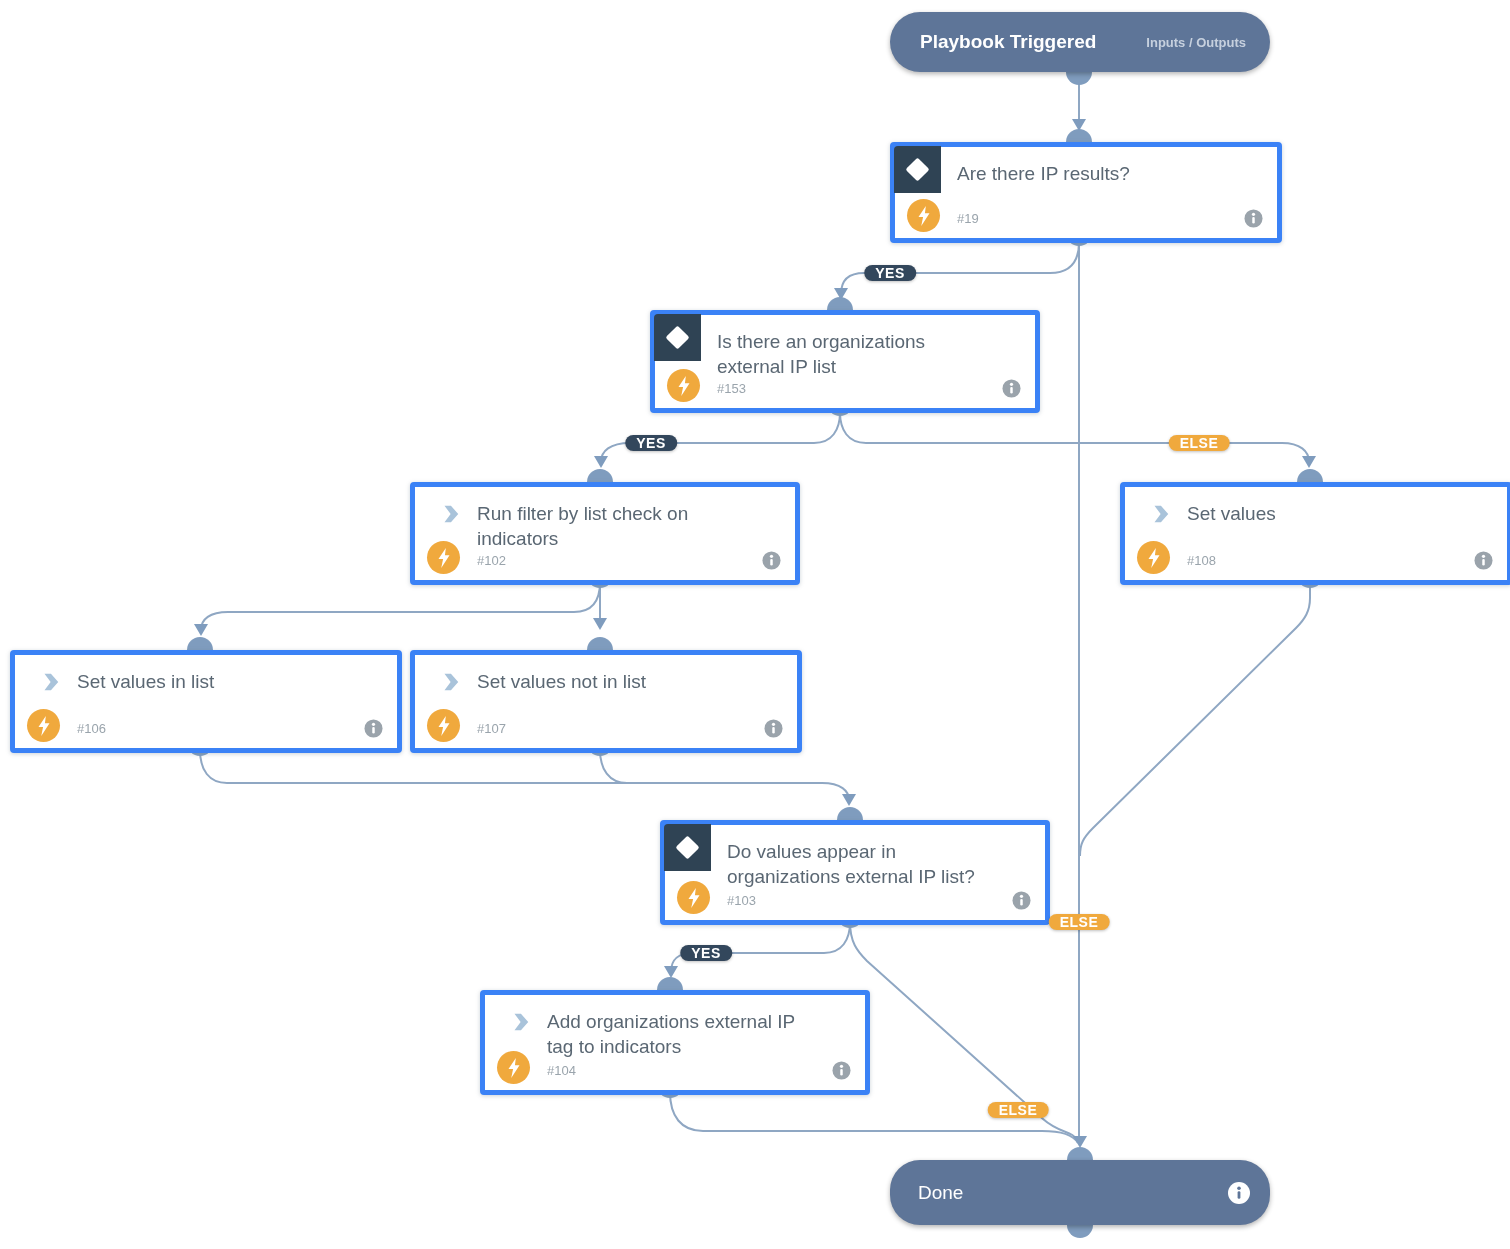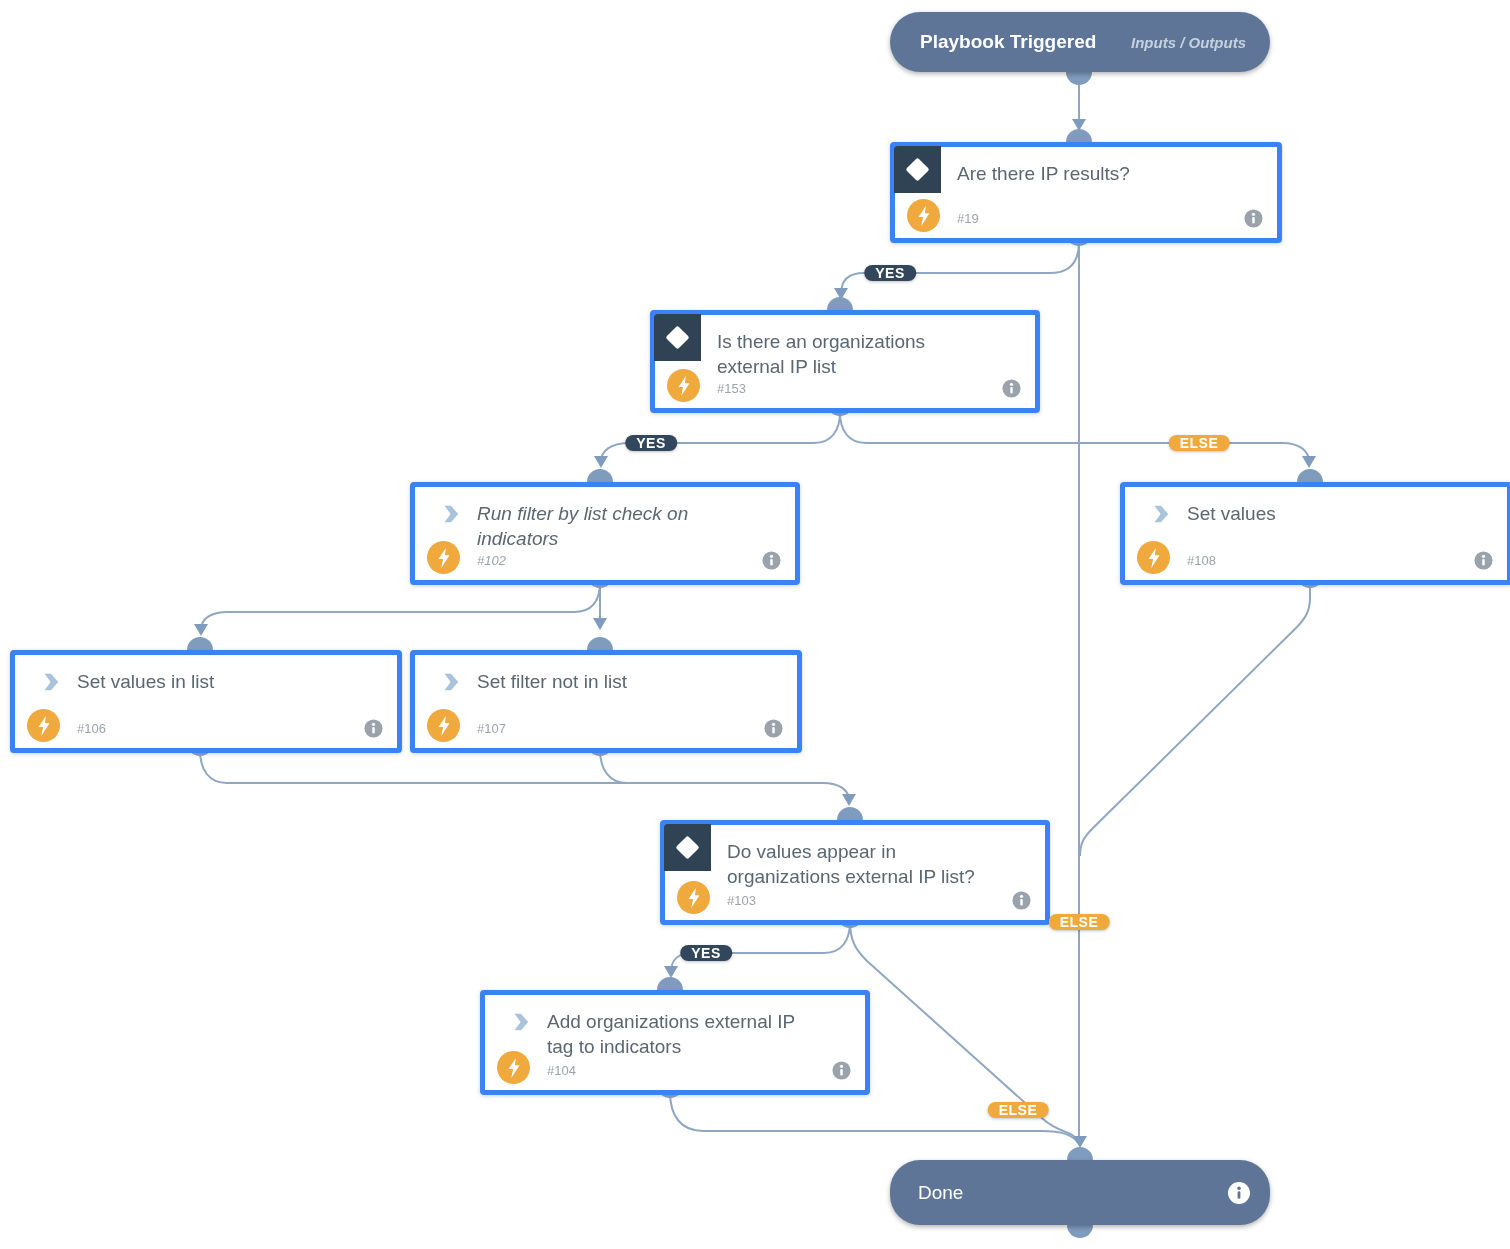--- a/index.html
+++ b/index.html
@@ -33,21 +33,21 @@
   }
   .nid{position:absolute;left:62px;bottom:12px;font-size:13px;color:#9aa4ac;}
   .info{position:absolute;right:14px;bottom:10px;width:19px;height:19px;cursor:pointer;}
 
   
   .pill{
     position:absolute;background:#5e7598;border-radius:30px;
     box-shadow:0 2px 5px rgba(0,0,0,.3);display:flex;align-items:center;cursor:pointer;
   }
   .pill .pill-title{color:#ffffff;font-size:19px;font-weight:700;margin-left:30px;}
-  .pill .pill-meta{position:absolute;right:24px;color:#c6d0de;font-size:15px;font-weight:700;font-style:italic;}
+  .pill .pill-meta{position:absolute;right:24px;color:#c6d0de;font-size:13px;font-weight:700;}
   .pill .pill-info{position:absolute;right:20px;width:22px;height:22px;}
 
   
   .badge{
     position:absolute;transform:translate(-50%,-50%);
     padding:0 11px;border-radius:9px;font-size:14px;font-weight:700;color:#fff;
     letter-spacing:.5px;box-shadow:0 1px 3px rgba(0,0,0,.25);
   }
   .badge.yes{background:#33475c;}
   .badge.else{background:#f0a93d;text-align:center;}
@@ -154,21 +154,21 @@
     <div class="nid">#153</div>
     <div class="info">
       <svg viewBox="0 0 20 20" width="19" height="19">
           <circle cx="10" cy="10" r="9.5" fill="#9aa3ab"></circle>
           <circle cx="10" cy="5.6" r="1.7" fill="#fff"></circle>
           <rect x="8.7" y="8.3" width="2.6" height="7" rx="1.3" fill="#fff"></rect>
         </svg>
     </div>
   </div>
 
-  <div class="node" style="left:410px;top:482px;width:380px;height:93px;font-style:italic;">
+  <div class="node" style="left:410px;top:482px;width:380px;height:93px;">
     <div class="chev-icon">
       <svg viewBox="0 0 24 24" width="22" height="22">
           <path d="M6,3 L13,3 L21,12 L13,21 L6,21 L12.7,12 Z" fill="#a9c3da"></path>
         </svg>
     </div>
     <div class="title">Run filter by list check on indicators</div>
     <div class="bolt">
       <svg width="18" height="22" viewBox="0 0 18 24">
           <polygon points="11,1 3,13 8,13 6,23 15,9 10,9" fill="#fff"></polygon>
         </svg>
@@ -226,21 +226,21 @@
         </svg>
     </div>
   </div>
 
   <div class="node" style="left:410px;top:650px;width:382px;height:93px;">
     <div class="chev-icon">
       <svg viewBox="0 0 24 24" width="22" height="22">
           <path d="M6,3 L13,3 L21,12 L13,21 L6,21 L12.7,12 Z" fill="#a9c3da"></path>
         </svg>
     </div>
-    <div class="title">Set filter not in list</div>
+    <div class="title">Set values not in list</div>
     <div class="bolt">
       <svg width="18" height="22" viewBox="0 0 18 24">
           <polygon points="11,1 3,13 8,13 6,23 15,9 10,9" fill="#fff"></polygon>
         </svg>
     </div>
     <div class="nid">#107</div>
     <div class="info">
       <svg viewBox="0 0 20 20" width="19" height="19">
           <circle cx="10" cy="10" r="9.5" fill="#9aa3ab"></circle>
           <circle cx="10" cy="5.6" r="1.7" fill="#fff"></circle>

